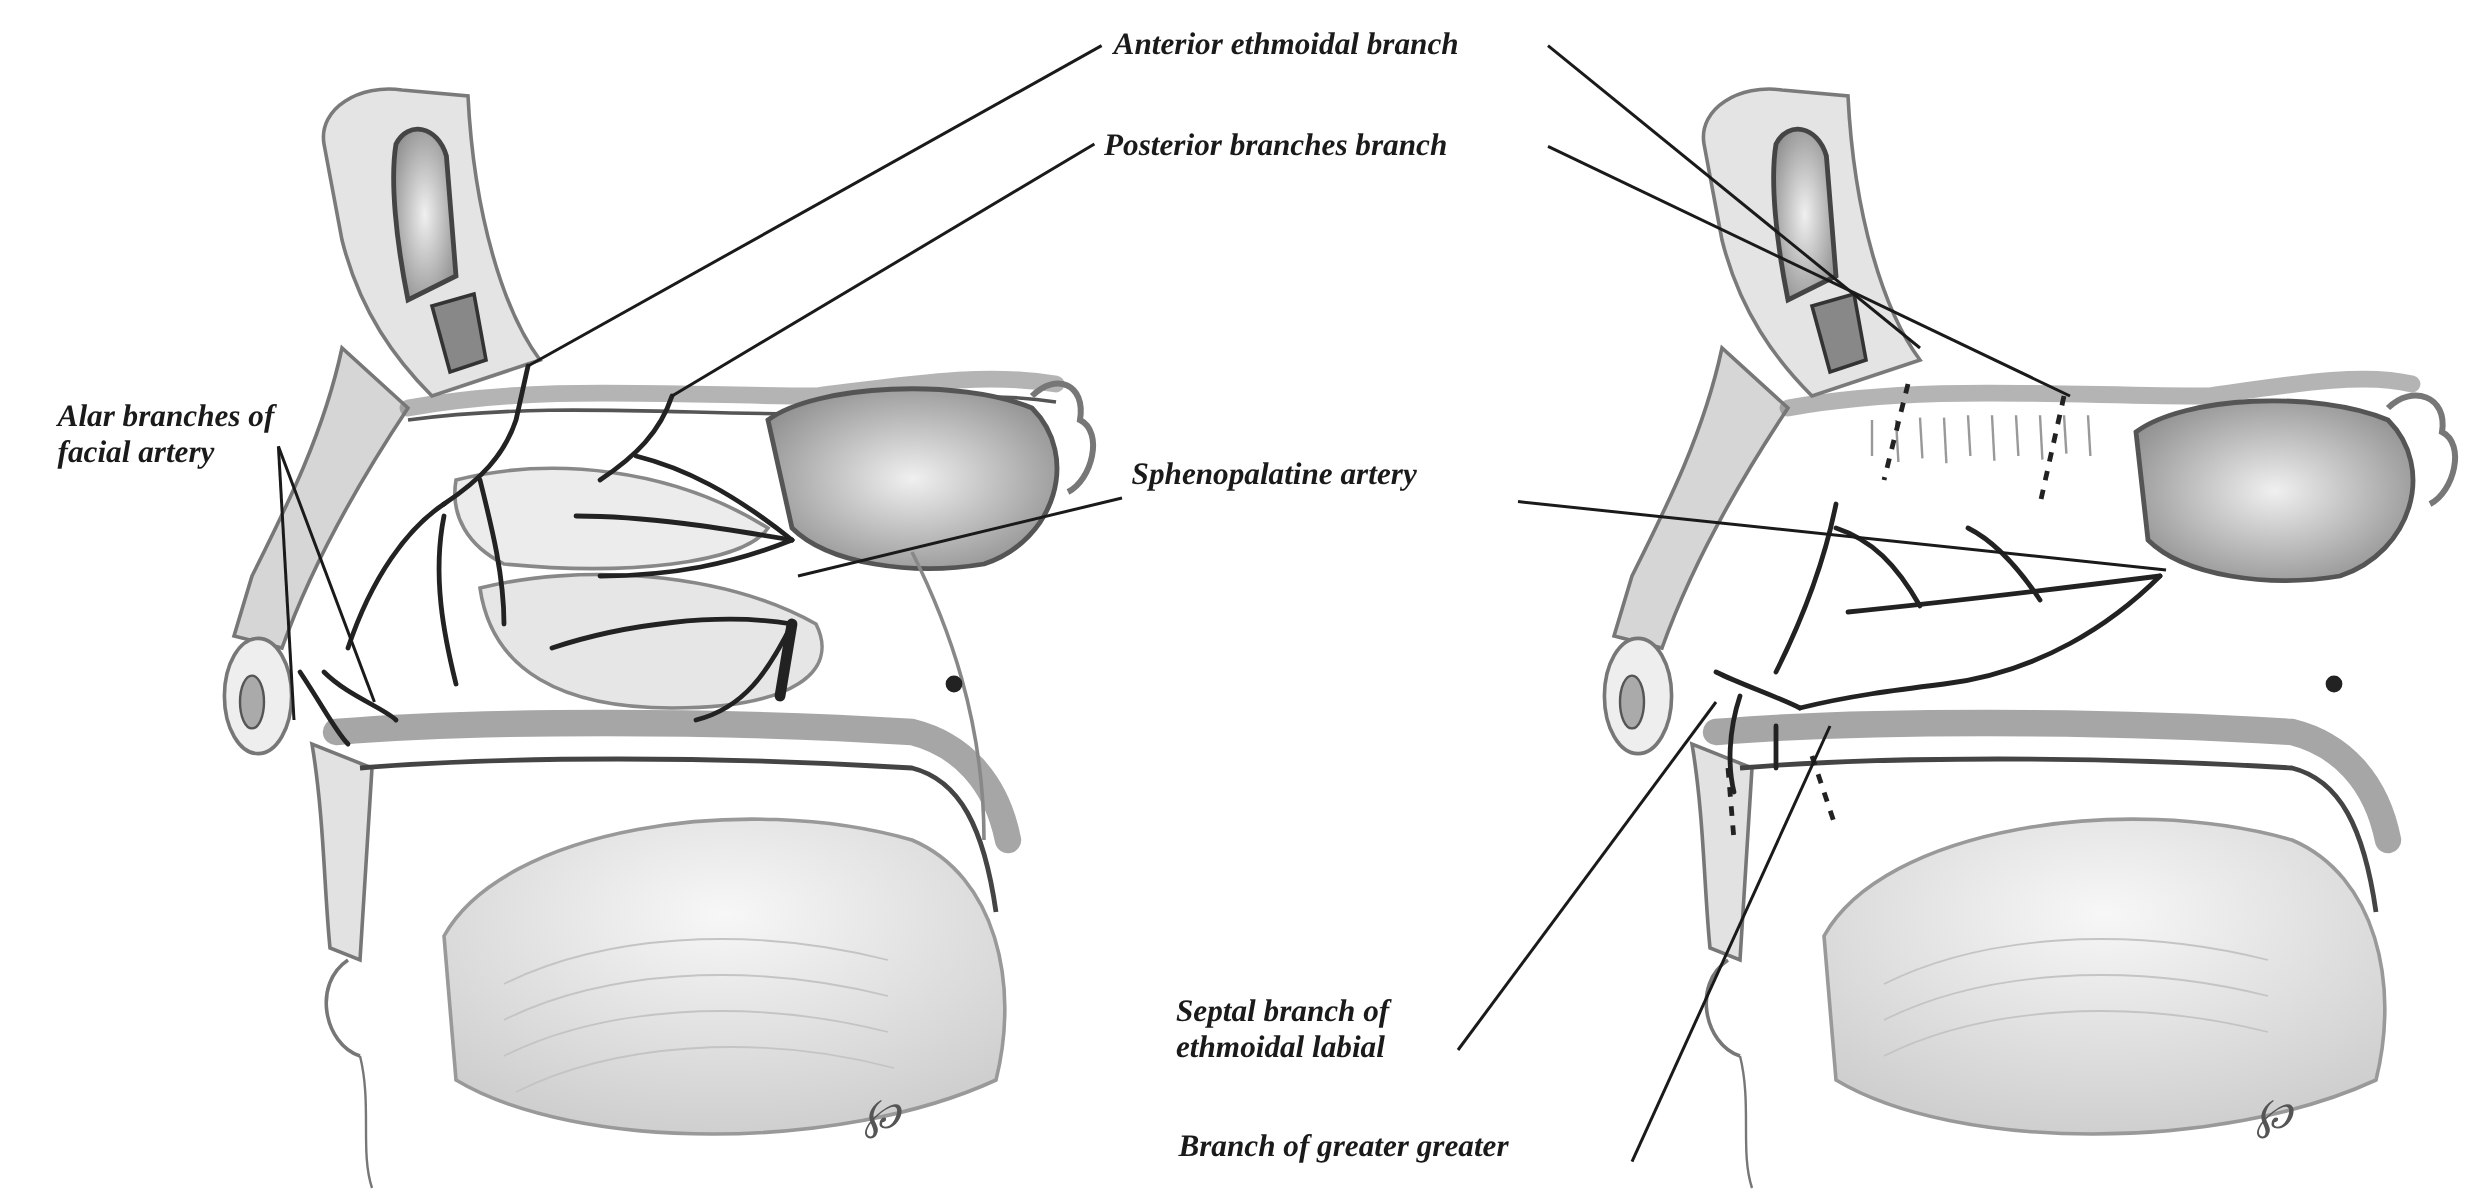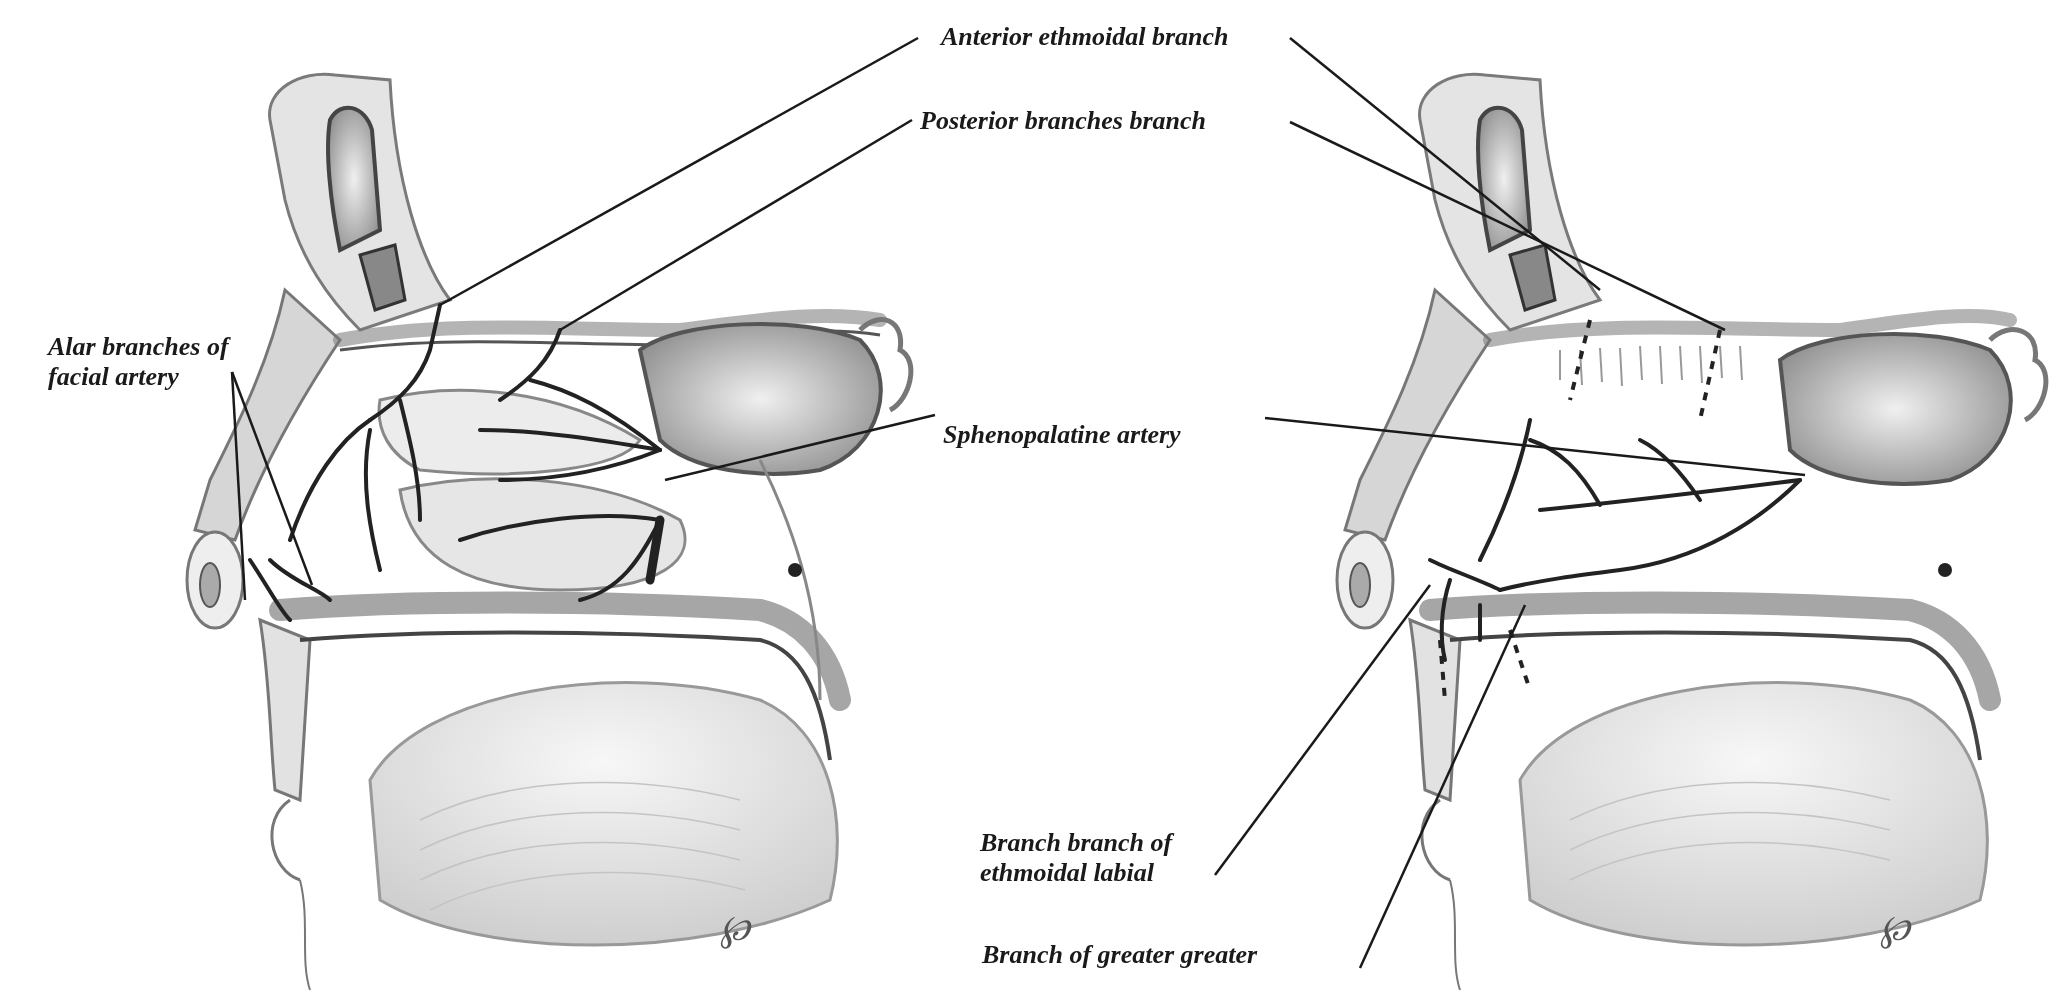--- a/index.html
+++ b/index.html
@@ -156,24 +156,24 @@
 
     <path d="M935 415 L 665 480"></path>
     <path d="M1265 418 L 1805 475"></path>
 
     <path d="M1215 875 L 1430 585"></path>
 
     <path d="M1360 968 L 1525 605"></path>
   </g>
 </svg>
 
-<div class="label" style="left:928px; top:22px;margin-left:13px;">Anterior ethmoidal branch</div>
+<div class="label" style="left:928px; top:22px;">Anterior ethmoidal branch</div>
 <div class="label" style="left:920px; top:106px;">Posterior branches branch</div>
 <div class="label multi" style="left:48px; top:332px;">
   <span>Alar branches of</span>
   <span>facial artery</span>
 </div>
-<div class="label" style="left:943px; top:420px;">Sphenopalatine artery</div>
+<div class="label" style="left:943px; top:380px;">Sphenopalatine artery</div>
 <div class="label multi" style="left:980px; top:828px;">
-  <span>Branch branch of</span>
+  <span>Septal branch of</span>
   <span>ethmoidal labial</span>
 </div>
 <div class="label" style="left:982px; top:940px;">Branch of greater greater</div>
 
 </body></html>

